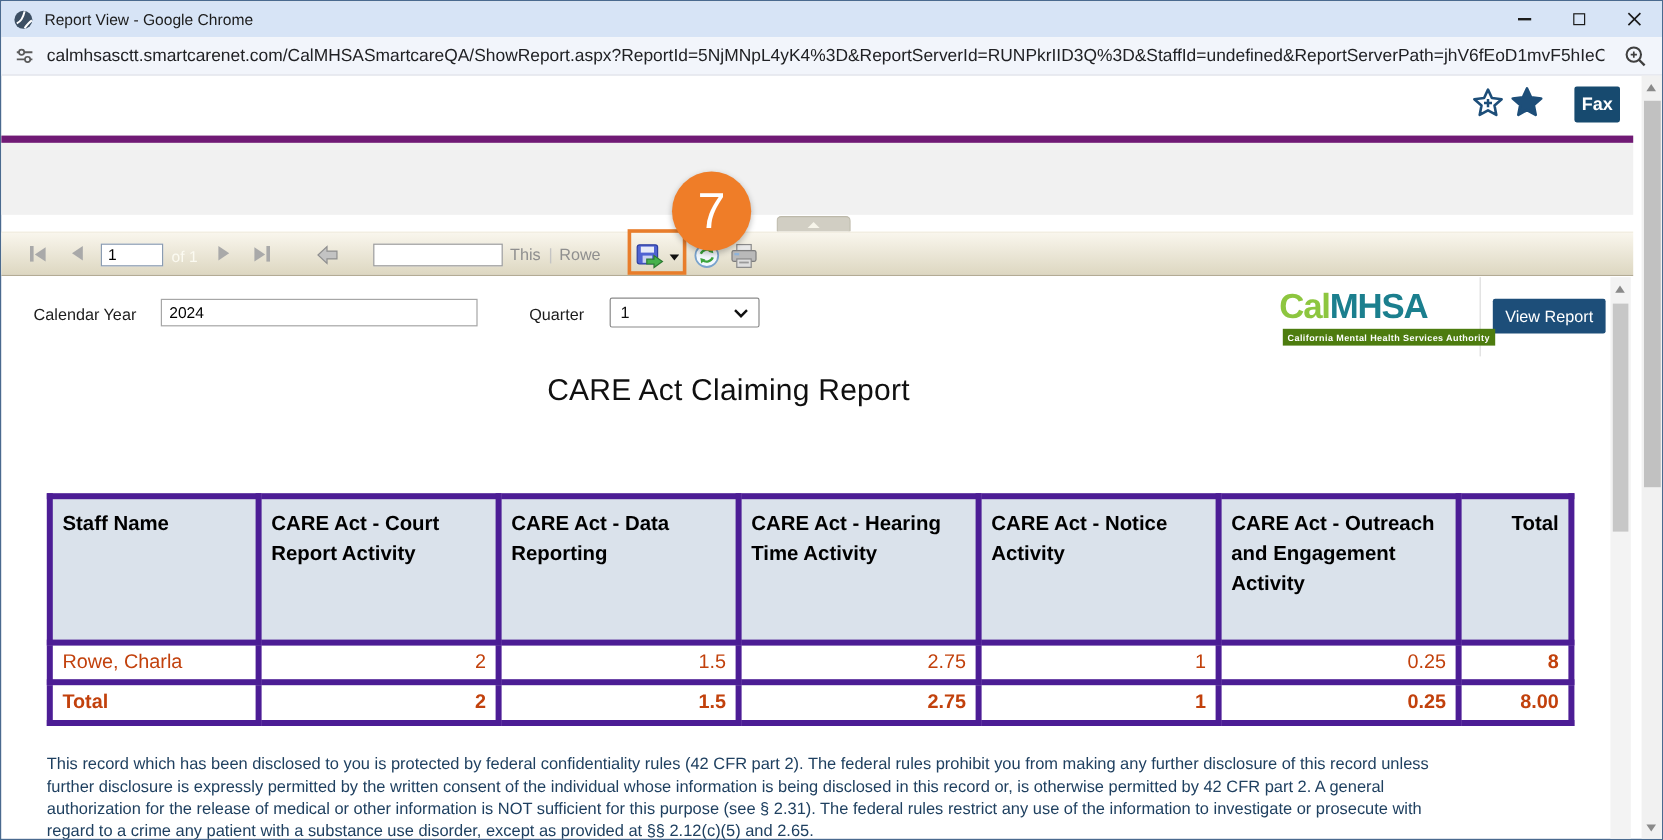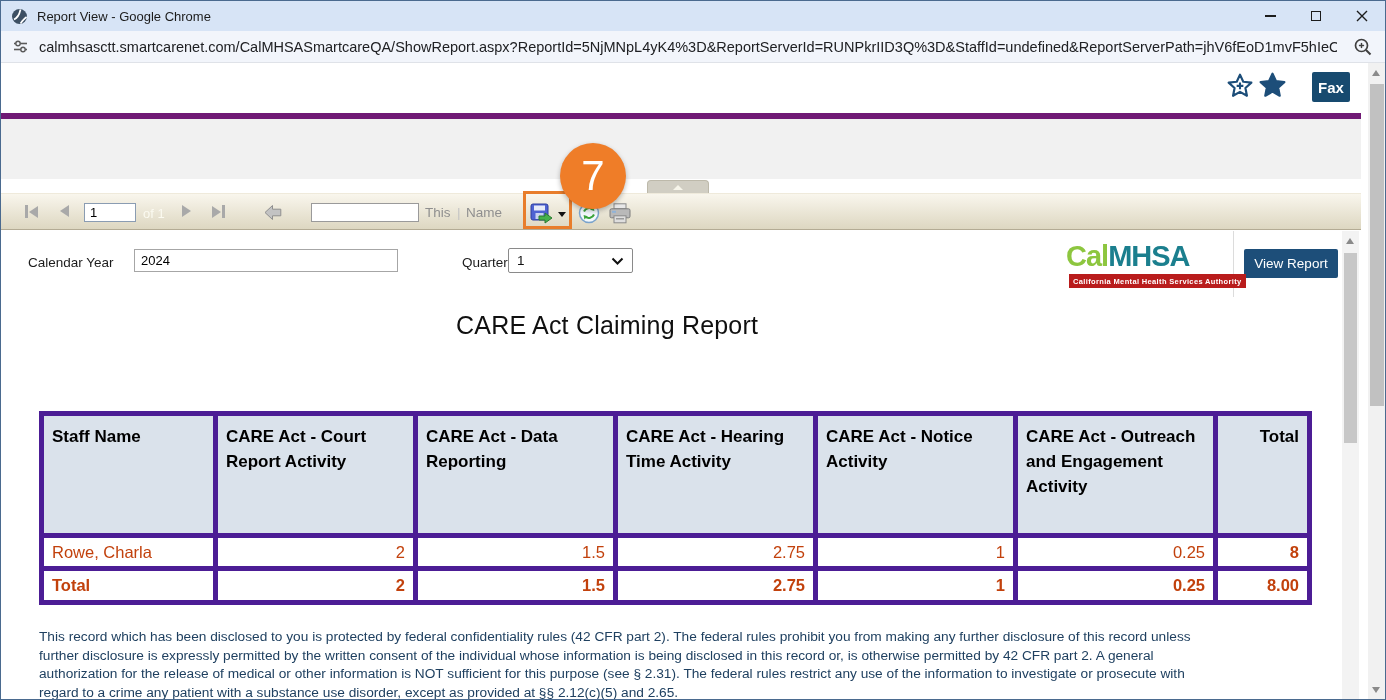--- a/index.html
+++ b/index.html
@@ -25,21 +25,21 @@
   
   .star-plus { position:absolute; left:1226px; top:72px; }
   .star-filled { position:absolute; left:1258px; top:71px; }
   .fax-btn { position:absolute; left:1311px; top:71px; width:38px; height:30px; background:#174a6f; color:#fff; font-size:15px; font-weight:bold; display:flex; align-items:center; justify-content:center; border-radius:2px; }
 
   
   .params { position:absolute; left:0; top:112px; width:1360px; height:66px; background:#f1f1f1; border-top:6px solid #701a75; }
   .param-label { position:absolute; font-size:13.5px; color:#1c1c1c; }
   .lbl-year { left:27px; top:136px; }
   .cal-input { position:absolute; left:133px; top:130px; width:264px; height:23px; border:1px solid #a6a6a6; background:#fff; font-size:13px; padding-left:6px; font-family:"Liberation Sans",sans-serif; }
-  .lbl-quarter { left:440px; top:136px;margin-left:21px; }
+  .lbl-quarter { left:440px; top:136px; }
   .q-select { position:absolute; left:507px; top:129px; width:125px; height:25px; background:#fff; border:1px solid #8a8a8a; border-radius:2px; display:flex; align-items:center; }
   .q-value { font-size:13.5px; color:#111; margin-left:8px; flex:1; }
   .q-chevron { margin-right:8px; }
   .param-divider { position:absolute; left:1232px; top:112px; width:1px; height:66px; background:#dcdcdc; }
   .view-report-btn { position:absolute; left:1243px; top:130px; width:94px; height:29px; background:#1d4e79; color:#fff; font-size:13.5px; display:flex; align-items:center; justify-content:center; border-radius:2px; }
 
   
   .collapse-tab { position:absolute; left:646px; top:179px; width:62px; height:13px; background:#d1cec3; border:1px solid #bdb9aa; border-bottom:none; border-radius:4px 4px 0 0; display:flex; align-items:center; justify-content:center; }
   .tri-up-lite { width:0; height:0; border-left:5px solid transparent; border-right:5px solid transparent; border-bottom:5px solid #f7f5ea; }
 
@@ -63,21 +63,21 @@
   
   .export-highlight { position:absolute; left:522px; top:190px; width:49px; height:38px; border:3px solid #e87d2b; z-index:5; }
   .step-circle { position:absolute; left:559px; top:142px; width:66px; height:66px; border-radius:50%; background:#ef7d28; z-index:6; display:flex; align-items:center; justify-content:center; box-shadow:0 2px 5px rgba(0,0,0,.28); }
   .step-circle span { color:#fff; font-size:42px; line-height:1; }
 
   
   .logo-block { position:absolute; left:1065px; top:238px; }
   .logo-text { font-size:29px; font-weight:bold; letter-spacing:-1px; line-height:34px; }
   .logo-cal { color:#8dc63f; }
   .logo-mhsa { color:#1b7f8e; }
-  .logo-tag { margin-top:1px; margin-left:3px; background:#b91c1c; color:#fff; font-size:7.5px; font-weight:bold; letter-spacing:.35px; padding:2.5px 4px; width:fit-content; white-space:nowrap; }
+  .logo-tag { margin-top:1px; margin-left:3px; background:#4d7c0f; color:#fff; font-size:7.5px; font-weight:bold; letter-spacing:.35px; padding:2.5px 4px; width:fit-content; white-space:nowrap; }
   .report-title { position:absolute; left:455px; top:310px; font-size:25px; color:#101010; letter-spacing:.2px; }
 
   .report-table { position:absolute; left:38px; top:410px; border-collapse:collapse; table-layout:fixed; width:1268px; }
   .report-table th, .report-table td { border:5px solid #4c1d95; }
   .report-table th { background:#dae2eb; font-size:17px; font-weight:bold; color:#000; text-align:left; vertical-align:top; padding:8px 8px 0 8px; line-height:25px; height:122px; }
   .report-table th.num { text-align:right; }
   .report-table td { font-size:16.5px; color:#c2410c; padding:0 8px; height:33px; background:#fff; }
   .report-table td.num { text-align:right; }
   .report-table tr.total-row td { font-weight:bold; height:34px; }
   .report-table td.bold { font-weight:bold; }
@@ -181,21 +181,21 @@
         <span class="pgbar"></span>
     </div>
     <div class="tb-item" style="left:263px; top:10px;">
       <svg class="back-arrow-svg" width="18" height="17" viewBox="0 0 18 17">
           <polygon points="1,8.5 8.5,1.5 8.5,5.2 16.8,5.2 16.8,11.8 8.5,11.8 8.5,15.5" fill="#c3c3c3" stroke="#8f8f8f"></polygon>
         </svg>
     </div>
     <input class="find-input" value="" style="">
     <span class="find-label">This</span>
     <span class="find-sep">|</span>
-    <span class="next-label">Name</span>
+    <span class="next-label">Rowe</span>
 
     <div class="tb-item export-btn">
       <svg width="24" height="22" viewBox="0 0 24 22">
         <rect x="1" y="1" width="17" height="16" rx="2" fill="#4f63d2" stroke="#2e3f9e"></rect>
         <rect x="4" y="2.5" width="11" height="5" fill="#e8ecf8"></rect>
         <rect x="5.5" y="10" width="8" height="6" fill="#c9d2f2"></rect>
         <polygon points="9,13 15,13 15,10 22,15 15,20 15,17 9,17" fill="#46b14c" stroke="#2c7a31"></polygon>
       </svg>
       <span class="caret-down"></span>
     </div>

